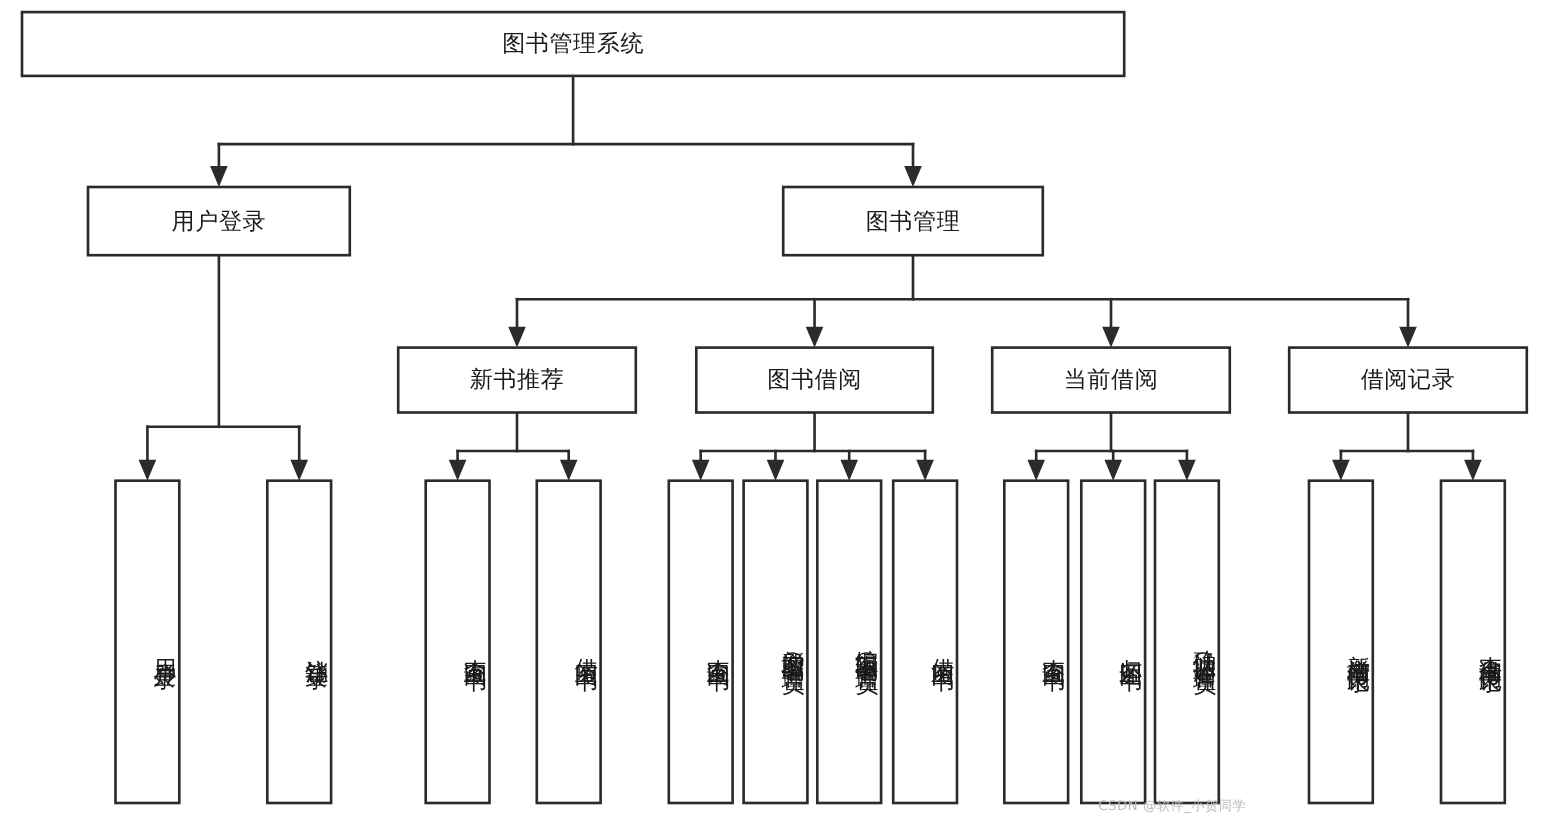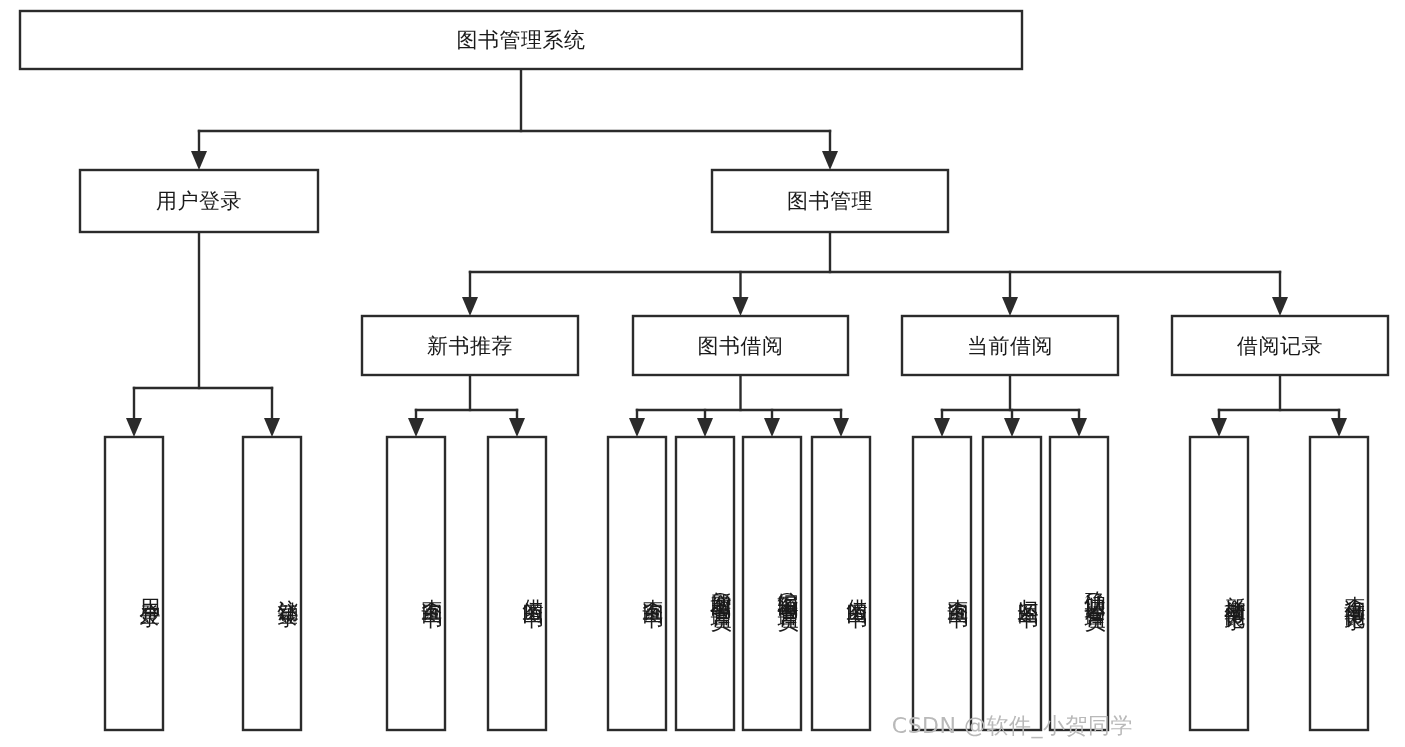--- a/index.html
+++ b/index.html
@@ -64,21 +64,21 @@
     align-items: flex-start;
     justify-content: center;
     white-space: nowrap;
     pointer-events: none;
   }
   .watermark {
     position: absolute;
     right: 12px;
     bottom: 6px;
     font-family: "DejaVu Sans", "Liberation Sans", sans-serif;
-    font-size: 22px;
+    font-size: 12px;
     color: #b9b9b9;
     letter-spacing: 0.5px;
     white-space: nowrap;
   }
 </style>
 </head>
 <body>
 
 <div id="diagram-root">
 

